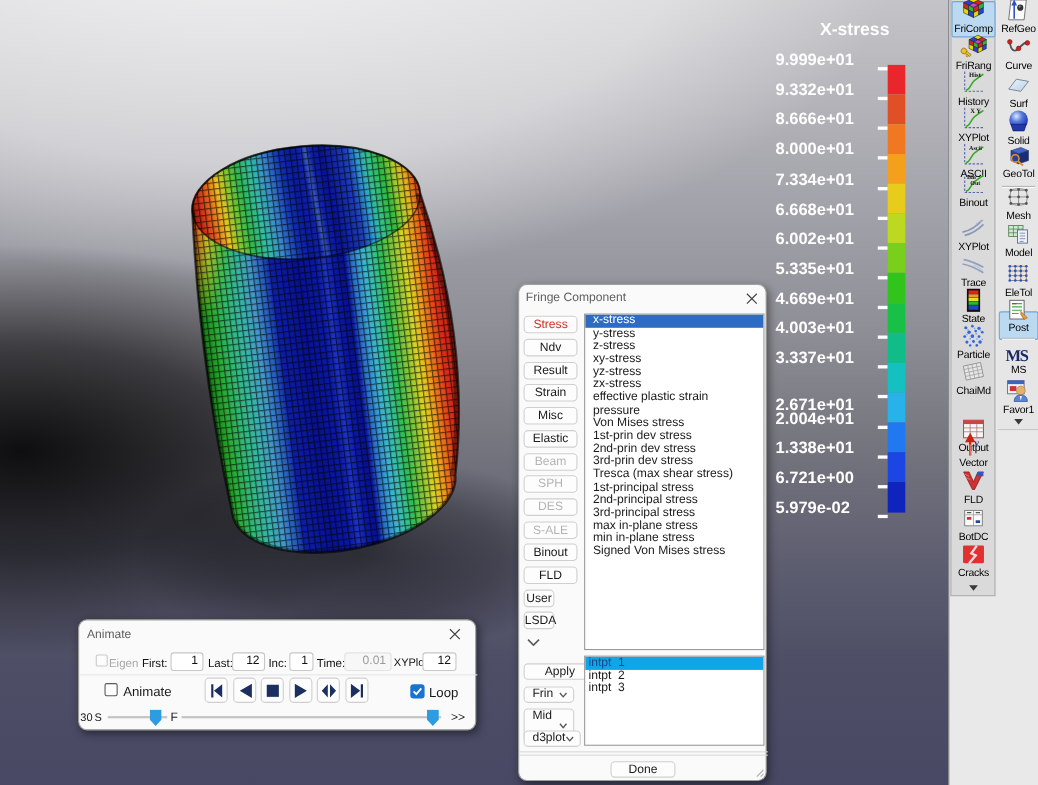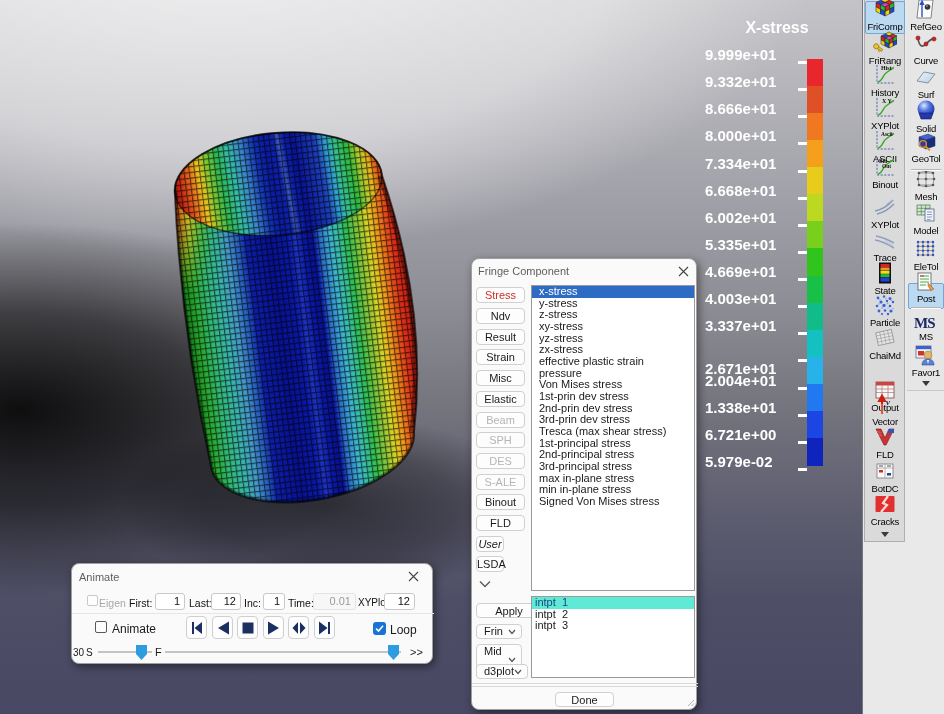--- a/index.html
+++ b/index.html
@@ -272,21 +272,21 @@
     <div class="btn sbtn" style="left:4px;top:70px;width:49px;">Result</div>
     <div class="btn sbtn" style="left:4px;top:90px;width:49px;">Strain</div>
     <div class="btn sbtn" style="left:4px;top:111px;width:49px;">Misc</div>
     <div class="btn sbtn" style="left:4px;top:132px;width:49px;">Elastic</div>
     <div class="btn sbtn dis" style="left:4px;top:153px;width:49px;">Beam</div>
     <div class="btn sbtn dis" style="left:4px;top:173px;width:49px;">SPH</div>
     <div class="btn sbtn dis" style="left:4px;top:194px;width:49px;">DES</div>
     <div class="btn sbtn dis" style="left:4px;top:215px;width:49px;">S-ALE</div>
     <div class="btn sbtn" style="left:4px;top:235px;width:49px;">Binout</div>
     <div class="btn sbtn" style="left:4px;top:256px;width:49px;">FLD</div>
-    <div class="btn sbtn" style="left:4px;top:277px;width:28px;font-style:italic;">User</div>
+    <div class="btn sbtn" style="left:4px;top:277px;width:28px;">User</div>
     <div class="btn sbtn" style="left:4px;top:297px;width:28px;">LSDA</div>
     <svg style="position:absolute;left:7px;top:321px;" width="12" height="8">
         <path d="M1,1.5 L6,6.5 L11,1.5" stroke="#5a5a5a" stroke-width="1.4" fill="none"></path>
       </svg>
     <div class="btn sbtn" style="left:4px;top:344px;width:66px;height:15px;">Apply</div>
     <div class="ddl" style="left:4px;top:365px;width:46px;height:15px;line-height:13px;">Frin<svg width="8" height="6">
           <path d="M1,1 L4,4.5 L7,1" stroke="#555" stroke-width="1.2" fill="none"></path>
         </svg></div>
     <div class="ddl" style="left:4px;top:385px;width:46px;height:31px;line-height:13px;">Mid<svg width="8" height="6">
           <path d="M1,1 L4,4.5 L7,1" stroke="#555" stroke-width="1.2" fill="none"></path>
@@ -309,21 +309,21 @@
       <div class="litem">3rd-prin dev stress</div>
       <div class="litem">Tresca (max shear stress)</div>
       <div class="litem">1st-principal stress</div>
       <div class="litem">2nd-principal stress</div>
       <div class="litem">3rd-principal stress</div>
       <div class="litem">max in-plane stress</div>
       <div class="litem">min in-plane stress</div>
       <div class="litem">Signed Von Mises stress</div>
     </div>
     <div style="position:absolute;left:59px;top:337px;width:164px;height:82px;background:#fff;border:1px solid #9a9a9a;font-size:11px;line-height:11.65px;overflow:hidden;">
-      <div class="litem" style="background:#5eead4;color:#1d4387;padding-left:3px;">intpt&nbsp;&nbsp;1</div>
+      <div class="litem" style="background:#0ea5e9;color:#1d4387;padding-left:3px;">intpt&nbsp;&nbsp;1</div>
       <div class="litem" style="padding-left:3px;">intpt&nbsp;&nbsp;2</div>
       <div class="litem" style="padding-left:3px;">intpt&nbsp;&nbsp;3</div>
     </div>
     <div style="position:absolute;left:0;top:424px;width:226px;height:1px;background:#d8d8d8;"></div>
       <div style="position:absolute;left:0;top:427px;width:226px;height:1px;background:#d8d8d8;"></div>
     <div class="btn sbtn" style="left:83px;top:433px;width:59px;height:15px;">Done</div>
     <svg style="position:absolute;left:215px;top:440px;" width="8" height="8">
         <path d="M7,1 L1,7 M7,4.5 L4.5,7" stroke="#b0b0b0" stroke-width="1"></path>
       </svg>
   </div>

